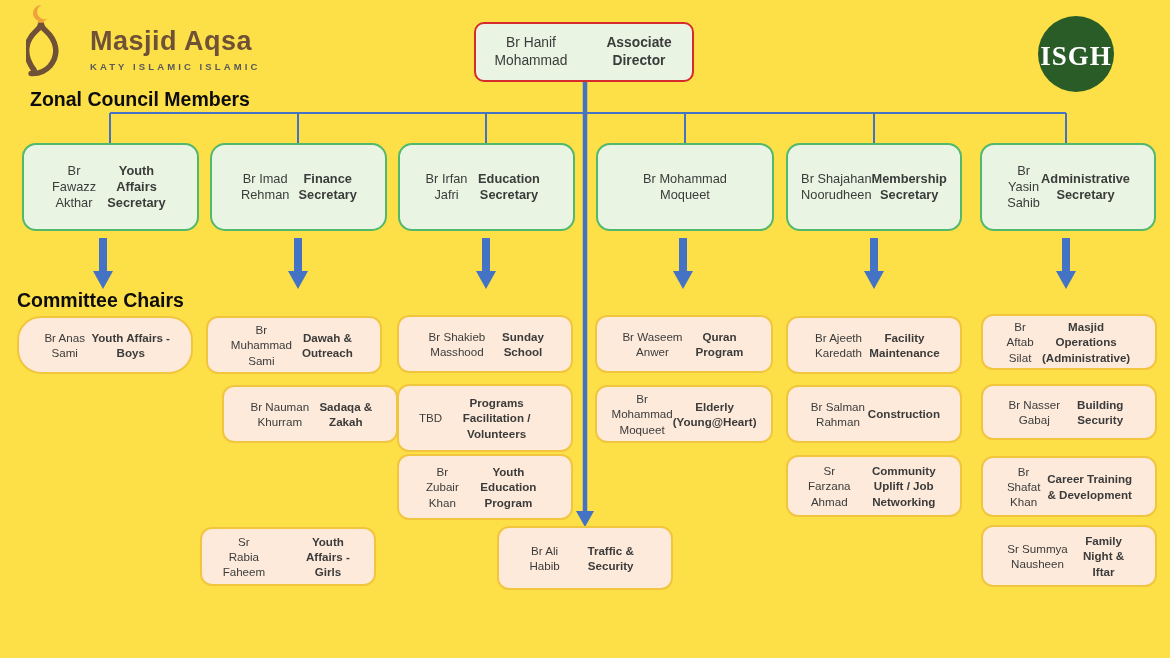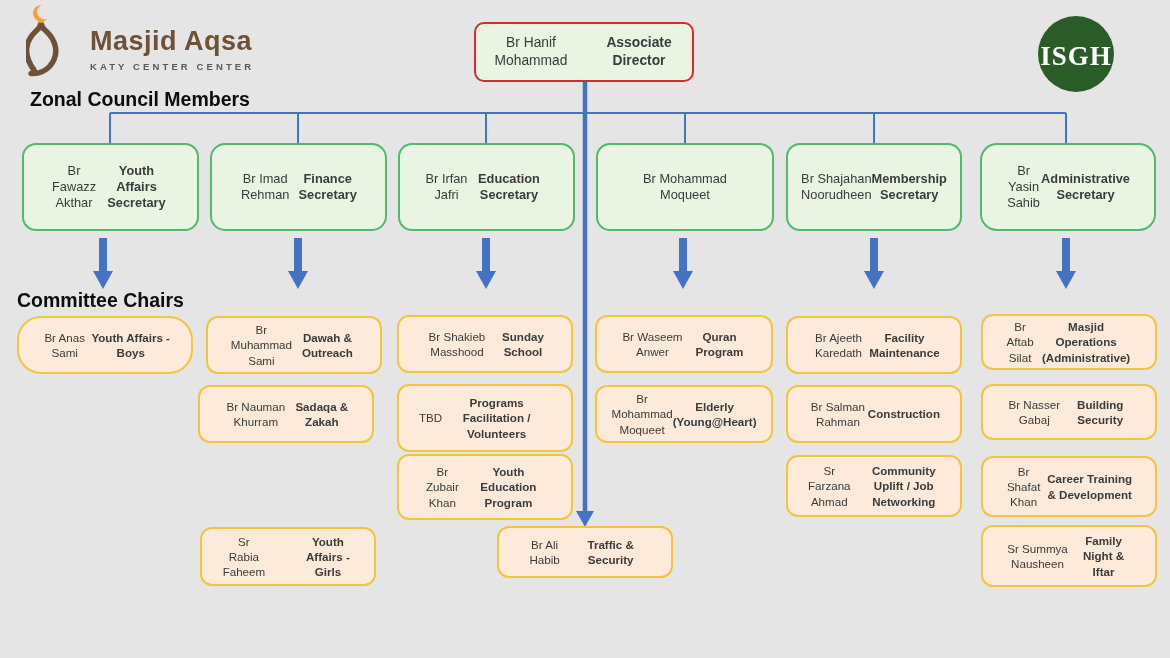--- a/index.html
+++ b/index.html
@@ -1,16 +1,16 @@
 <!DOCTYPE html>
 <html><head>
 <meta charset="utf-8">
 <style>
   html,body{margin:0;padding:0;background:#ffffff;}
-  .canvas{position:relative;width:1170px;height:658px;background:#e5e5e5;overflow:hidden;
+  .canvas{position:relative;width:1170px;height:658px;background:#fde047;overflow:hidden;
           font-family:"Liberation Sans",sans-serif;}
   .connectors{position:absolute;left:0;top:0;width:1170px;height:658px;z-index:1;}
   .box{position:absolute;z-index:2;display:flex;align-items:center;
        justify-content:center;text-align:center;color:#3b3b3b;box-sizing:border-box;}
   .dbox{background:#e9f5e2;border:2.5px solid #d62b2b;border-radius:10px;
         font-size:13.8px;line-height:1.32;}
   .gbox{background:#e9f5e2;border:2px solid #52b86d;border-radius:14px;
         font-size:12.8px;line-height:1.27;padding:0 24px;}
   .obox{background:#fdeada;border:2px solid #f2c53e;border-radius:12px;
         font-size:11.6px;line-height:1.3;padding:0 20px;}
@@ -51,21 +51,21 @@
 
   <div class="brandwrap">
     <svg width="56" height="78" viewBox="0 0 56 78">
       <path fill="#efa23b" d="M15.5 3 A8.2 8.2 0 1 0 21.5 16.5 A6.4 6.4 0 1 1 15.5 3"></path>
       <rect x="12.4" y="17.5" width="5.2" height="5.2" transform="rotate(45 15 20.1)" fill="#efa23b"></rect>
       <path d="M15 23 V29" stroke="#efa23b" stroke-width="2.2"></path>
       <path d="M8 68 C -4 52 0 38 10 29 C 13 26.5 14.5 25 15 21 C 15.5 25 17 26.5 20 29 C 30 38 34 52 24 64 C 19 69.5 12 72 5 71.5" stroke="#6e5137" stroke-width="5.5" fill="none" stroke-linecap="round"></path>
     </svg>
     <div class="brandtext">
       <div class="brandtitle">Masjid Aqsa</div>
-      <div class="brandsub">KATY CENTER CENTER</div>
+      <div class="brandsub">KATY ISLAMIC ISLAMIC</div>
     </div>
   </div>
 
   <div class="isgh">
     <svg width="80" height="80" viewBox="0 0 80 80">
       <circle cx="40" cy="40" r="38" fill="#2a5c28"></circle>
       <text x="40" y="51" text-anchor="middle" fill="#ffffff" font-size="27" font-family="Liberation Serif, serif" font-weight="bold" letter-spacing="1">ISGH</text>
     </svg>
   </div>
 
@@ -90,35 +90,35 @@
     <div class="rl">Education Secretary</div>
   </div>
   <div class="box gbox" style="left:596px;top:143px;width:178px;height:88px;padding:0 38px;">
     <div>Br Mohammad Moqueet</div>
     <div class="rl"></div>
   </div>
   <div class="box gbox" style="left:786px;top:143px;width:176px;height:88px;">
     <div>Br Shajahan Noorudheen</div>
     <div class="rl">Membership Secretary</div>
   </div>
-  <div class="box gbox" style="left:980px;top:143px;width:176px;height:88px;border-radius:17px;">
+  <div class="box gbox" style="left:980px;top:143px;width:176px;height:88px;">
     <div>Br Yasin Sahib</div>
     <div class="rl">Administrative Secretary</div>
   </div>
 
   <div class="box obox" style="left:17px;top:316px;width:176px;height:58px;border-radius:24px;">
     <div>Br Anas Sami</div>
     <div class="rl">Youth Affairs - Boys</div>
   </div>
 
   <div class="box obox" style="left:206px;top:316px;width:176px;height:58px;">
     <div>Br Muhammad Sami</div>
     <div class="rl">Dawah &amp; Outreach</div>
   </div>
-  <div class="box obox" style="left:198px;top:385px;width:176px;height:58px;">
+  <div class="box obox" style="left:222px;top:385px;width:176px;height:58px;">
     <div>Br Nauman Khurram</div>
     <div class="rl">Sadaqa &amp; Zakah</div>
   </div>
   <div class="box obox" style="left:200px;top:527px;width:176px;height:59px;gap:36px;">
     <div>Sr Rabia Faheem</div>
     <div class="rl">Youth Affairs - Girls</div>
   </div>
 
   <div class="box obox" style="left:397px;top:315px;width:176px;height:58px;">
     <div>Br Shakieb Masshood</div>
@@ -134,21 +134,21 @@
   </div>
 
   <div class="box obox" style="left:595px;top:315px;width:178px;height:58px;">
     <div>Br Waseem Anwer</div>
     <div class="rl">Quran Program</div>
   </div>
   <div class="box obox" style="left:595px;top:385px;width:178px;height:58px;">
     <div>Br Mohammad Moqueet</div>
     <div class="rl">Elderly (Young@Heart)</div>
   </div>
-  <div class="box obox" style="left:497px;top:526px;width:176px;height:52px;">
+  <div class="box obox" style="left:497px;top:526px;width:176px;height:64px;">
     <div>Br Ali Habib</div>
     <div class="rl">Traffic &amp; Security</div>
   </div>
 
   <div class="box obox" style="left:786px;top:316px;width:176px;height:58px;">
     <div>Br Ajeeth Karedath</div>
     <div class="rl">Facility Maintenance</div>
   </div>
   <div class="box obox" style="left:786px;top:385px;width:176px;height:58px;">
     <div>Br Salman Rahman</div>

